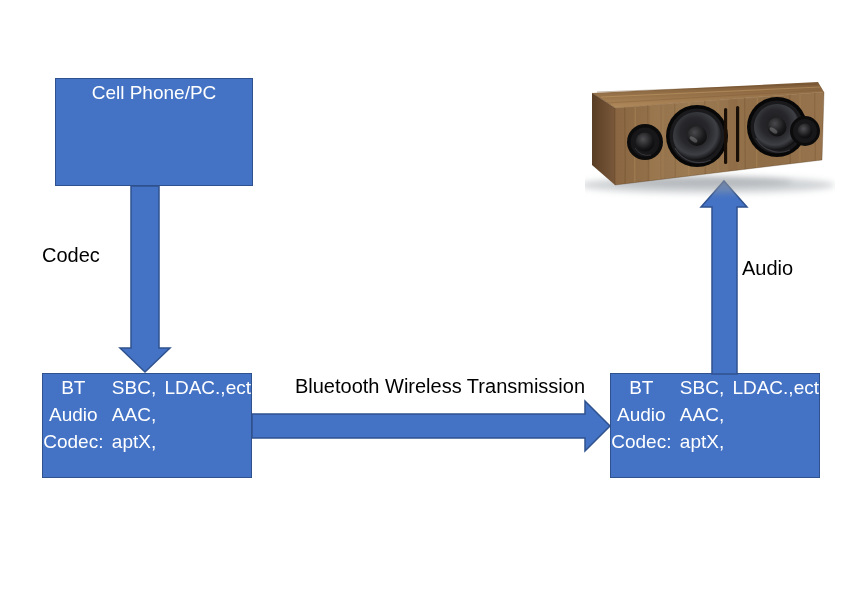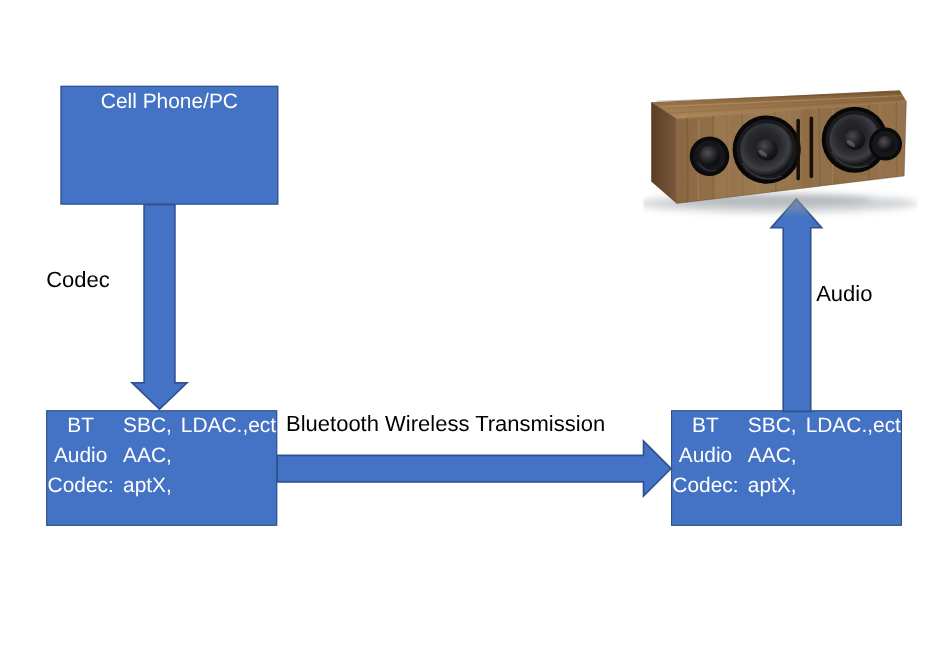--- a/index.html
+++ b/index.html
@@ -15,21 +15,21 @@
   }
   .node span{display:block;}
   .node-source{left:55px;top:78px;width:198px;height:108px;}
   .node-sender{left:42px;top:373px;width:210px;height:105px;}
   .node-receiver{left:610px;top:373px;width:210px;height:105px;}
   .flow-label{
     position:absolute;color:#000000;font-size:20px;line-height:24px;white-space:nowrap;
   }
   .label-encode{left:42px;top:243px;}
   .label-decode{left:742px;top:256px;}
-  .label-transmission{left:260px;top:374px;width:360px;}
+  .label-transmission{left:260px;top:374px;width:360px;text-align:center;}
   .arrow{position:absolute;}
   .arrow polygon{fill:#4472C4;stroke:#2F528F;stroke-width:1.5;stroke-linejoin:miter;}
   .arrow-down{left:115px;top:185px;}
   .arrow-right{left:251px;top:399px;}
   .arrow-up{left:698px;top:179px;}
   .speaker{position:absolute;left:585px;top:78px;}
 </style>
 </head>
 <body>
 

